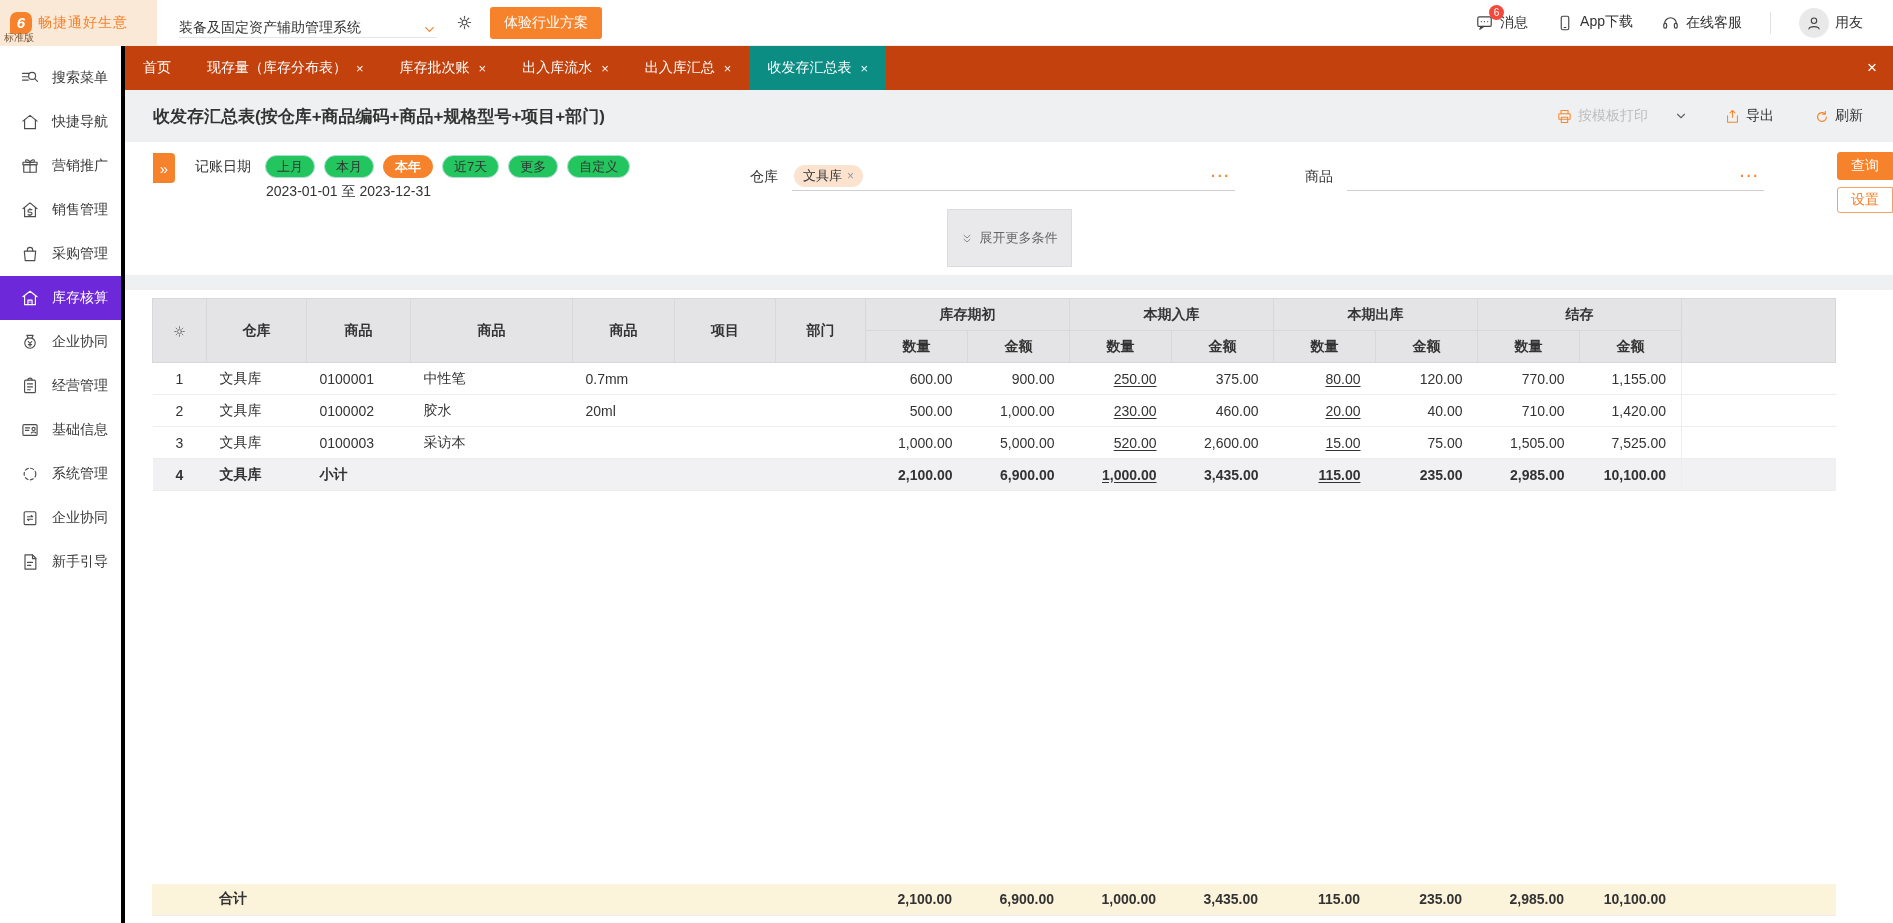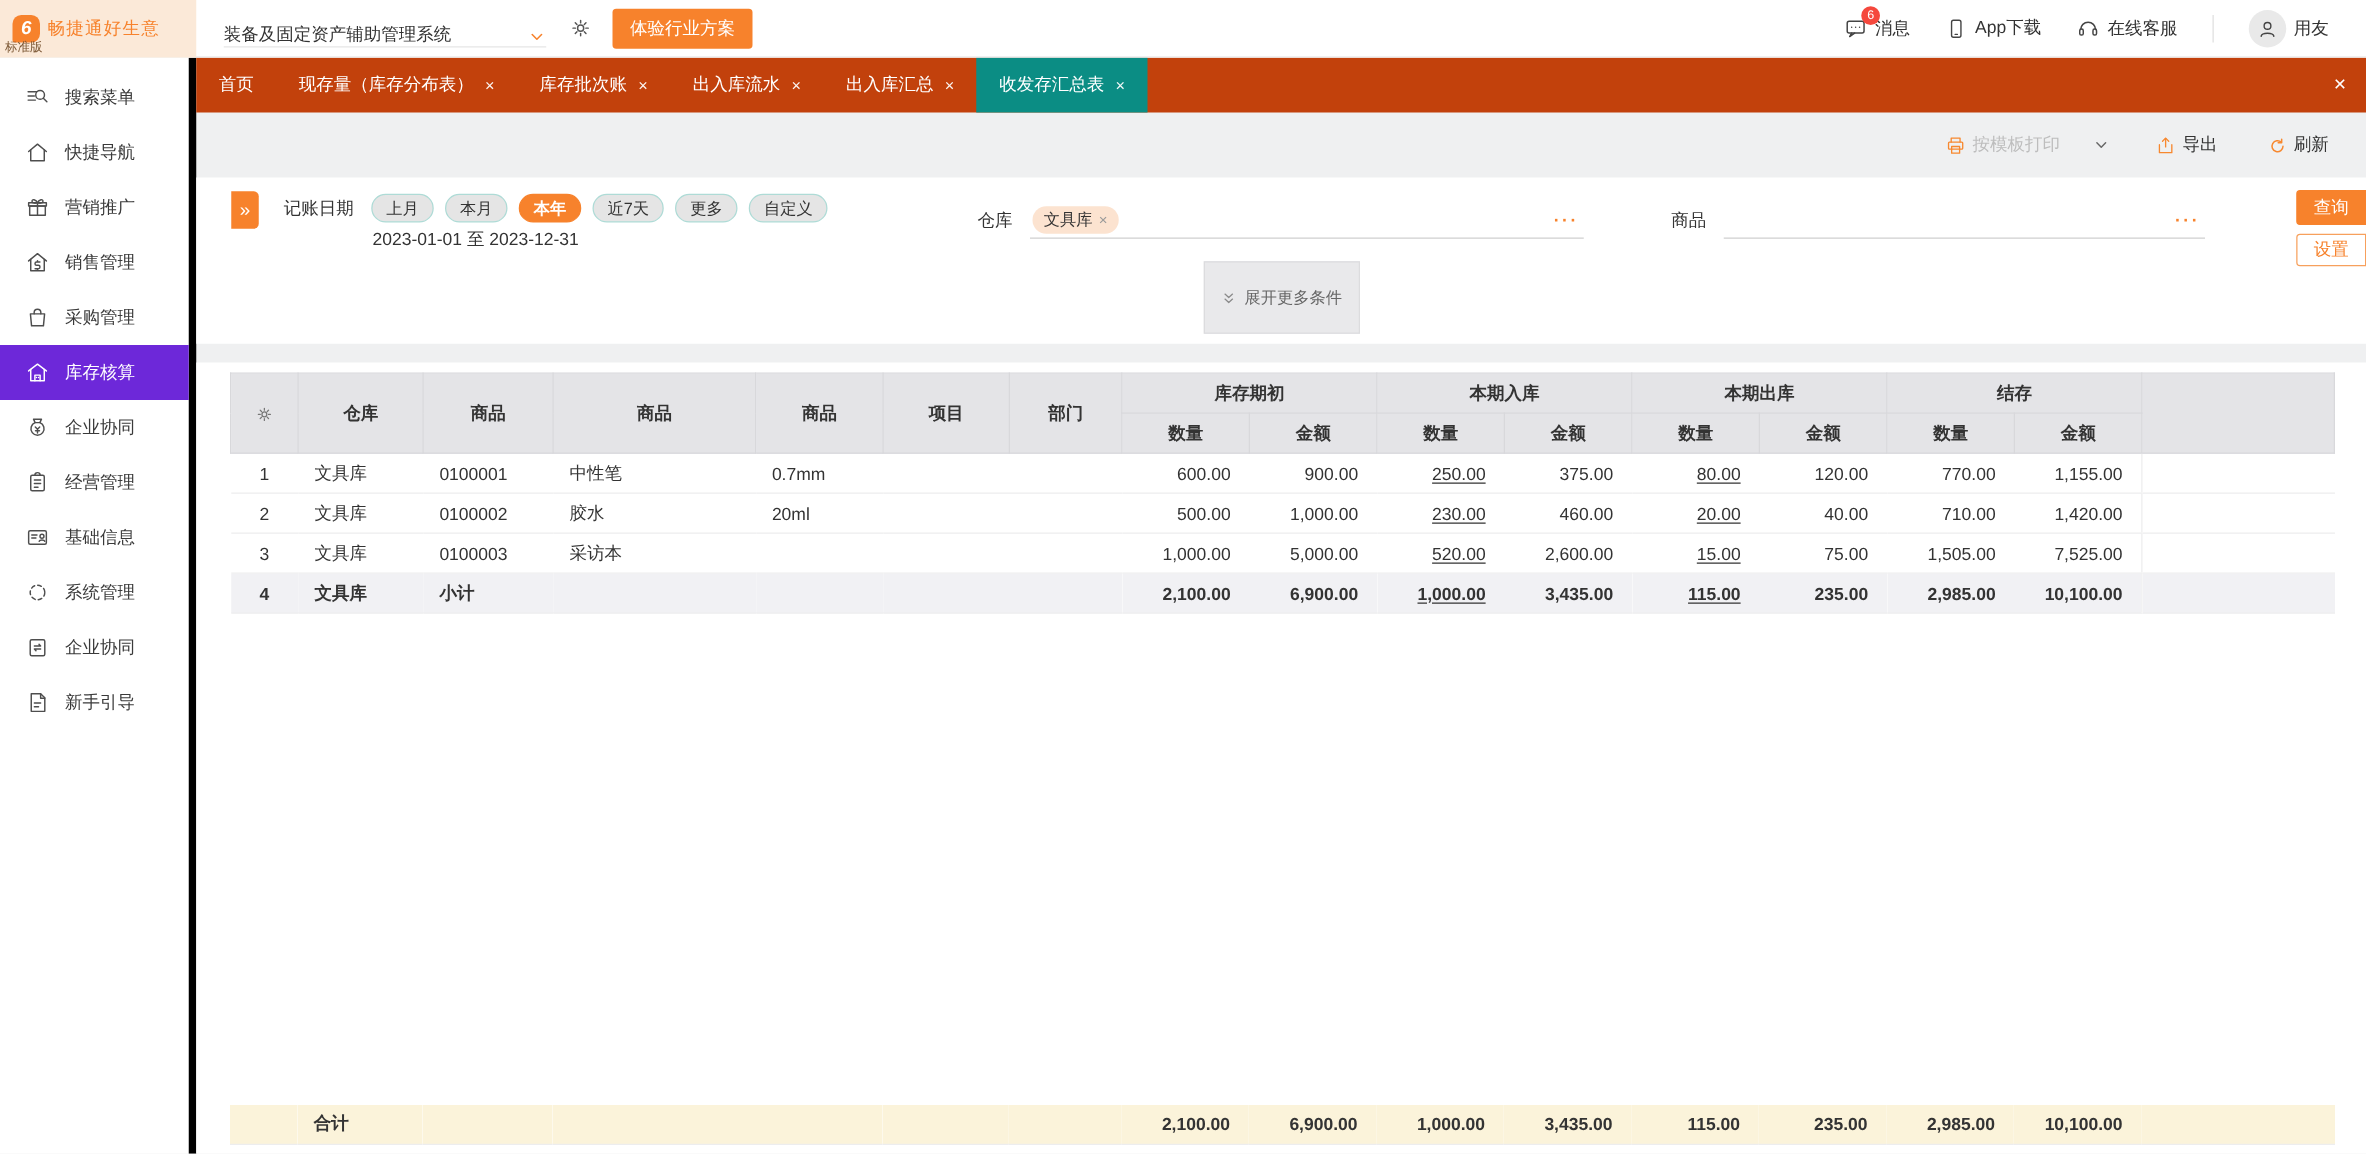--- a/index.html
+++ b/index.html
@@ -22,21 +22,21 @@
   .trial-btn { background:#f7822c; color:#fff; border:none; font-size:14px; padding:7px 14px; border-radius:3px; cursor:pointer; font-family:inherit; }
   .top-right { margin-left:auto; display:flex; align-items:center; gap:28px; padding-right:30px; color:#333; }
   .top-item { display:flex; align-items:center; gap:6px; cursor:pointer; position:relative; color:#333; }
   .top-item .ic { color:#444; }
   .badge { position:absolute; top:-8px; left:14px; background:#f5483d; color:#fff; font-size:10px; min-width:15px; height:15px; border-radius:8px; display:flex; align-items:center; justify-content:center; padding:0 3px; }
   .top-divider { width:1px; height:22px; background:#e0e0e0; }
   .avatar { width:30px; height:30px; border-radius:50%; background:#e9e9e9; color:#b5b5b5; display:flex; align-items:center; justify-content:center; }
 
   
   .shell { display:flex; height:877px; }
-  .sidebar { width:157px; background:#fff; border-right:6px solid #000000; padding-top:10px; flex:none; }
+  .sidebar { width:125px; background:#fff; border-right:4px solid #000000; padding-top:10px; flex:none; }
   .side-item { height:44px; display:flex; align-items:center; gap:12px; padding-left:20px; font-size:14px; color:#3a3a3a; cursor:pointer; }
   .side-item .ic { color:#4e4e4e; }
   .side-item.active { background:#6d28d9; color:#fff; }
   .side-item.active .ic { color:#fff; }
 
   .main { flex:1; display:flex; flex-direction:column; min-width:0; }
 
   
   .tabbar { height:44px; background:#c2410c; display:flex; align-items:stretch; color:#fff; font-size:14px; }
   .tab { display:flex; align-items:center; gap:9px; padding:0 18px; cursor:pointer; white-space:nowrap; }
@@ -54,21 +54,21 @@
   .tool-chev { color:#666; cursor:pointer; display:flex; margin-right:10px; }
 
   
   .filtercard { background:#fff; position:relative; padding:12px 0 8px; }
   .expand-handle { position:absolute; left:28px; top:11px; width:22px; height:30px; background:#f7822c; color:#fff; border-radius:0 4px 4px 0; display:flex; align-items:center; justify-content:center; font-size:15px; cursor:pointer; }
   .f-row { display:flex; align-items:center; padding-left:70px; padding-right:34px; }
   .f-label { color:#333; margin-right:14px; line-height:24px; white-space:nowrap; }
   .f-date { width:555px; flex:none; }
   .f-date-top { display:flex; align-items:center; }
   .pills { display:flex; gap:9px; }
-  .pill { border:1px solid #aedbd6; border-radius:12px; padding:2px 11px; font-size:13px; color:#333; cursor:pointer; line-height:17px; background:#e5e5e5; white-space:nowrap; }
+  .pill { border:1px solid #aedbd6; border-radius:12px; padding:2px 11px; font-size:13px; color:#333; cursor:pointer; line-height:17px; background:#22c55e; white-space:nowrap; }
   .pill.selected { background:#f7822c; border-color:#f7822c; color:#fff; font-weight:bold; }
   .date-range { margin-left:71px; margin-top:5px; color:#333; }
   .f-field { display:flex; align-items:flex-start; }
   .f-field.warehouse { width:485px; flex:none; margin-right:70px; }
   .f-field.product { flex:1; margin-right:95px; }
   .f-input { flex:1; border-bottom:1px solid #cfcfcf; min-height:27px; display:flex; align-items:center; justify-content:space-between; padding:0 4px 3px 2px; cursor:text; }
   .tag { background:#fce3d0; border-radius:11px; padding:2px 9px; font-size:13px; color:#333; display:flex; align-items:center; gap:5px; }
   .tag-x { color:#999; cursor:pointer; font-size:12px; }
   .dots { color:#f7822c; font-weight:bold; letter-spacing:2px; cursor:pointer; line-height:10px; }
   .f-buttons { position:absolute; right:0; top:10px; display:flex; flex-direction:column; gap:7px; align-items:flex-end; }
@@ -273,20 +273,21 @@
             <span class="tab-close">×</span>
           </div>
           <div class="tab active">
             <span>收发存汇总表</span>
             <span class="tab-close">×</span>
           </div>
           <div class="close-all">×</div>
         </div>
 
       <div class="titlebar">
+        <span class="page-title">收发存汇总表(按仓库+商品编码+商品+规格型号+项目+部门)</span>
         <div class="title-tools">
           <span class="tool muted">
             <span id="ic-printer"><svg class="ic" width="17" height="17" viewBox="0 0 24 24" fill="none" stroke="currentColor" stroke-width="1.5" stroke-linecap="round" stroke-linejoin="round">
                   <path d="M7 8V3.5h10V8"></path>
                   <rect x="4" y="8" width="16" height="8" rx="1"></rect>
                   <rect x="7.5" y="13" width="9" height="7.5"></rect>
                 </svg></span>
             <span>按模板打印</span>
           </span>
           <span class="tool-chev" id="ic-chev2">

